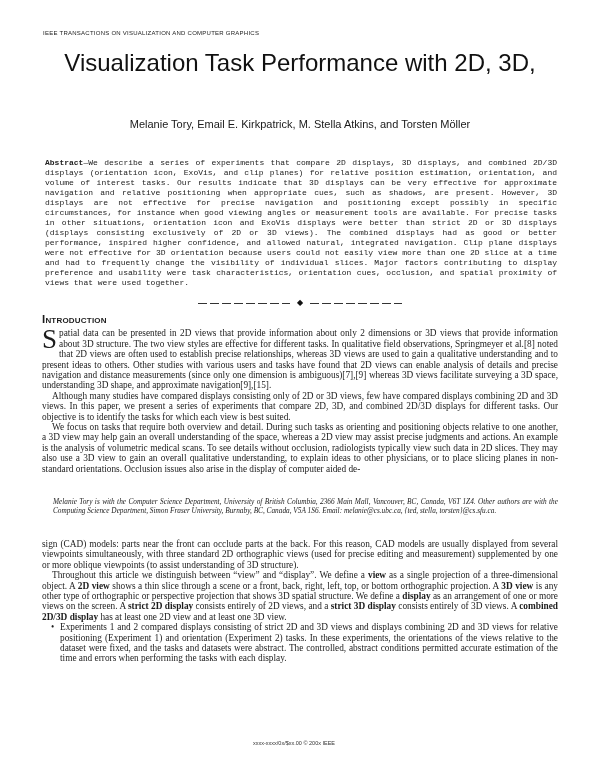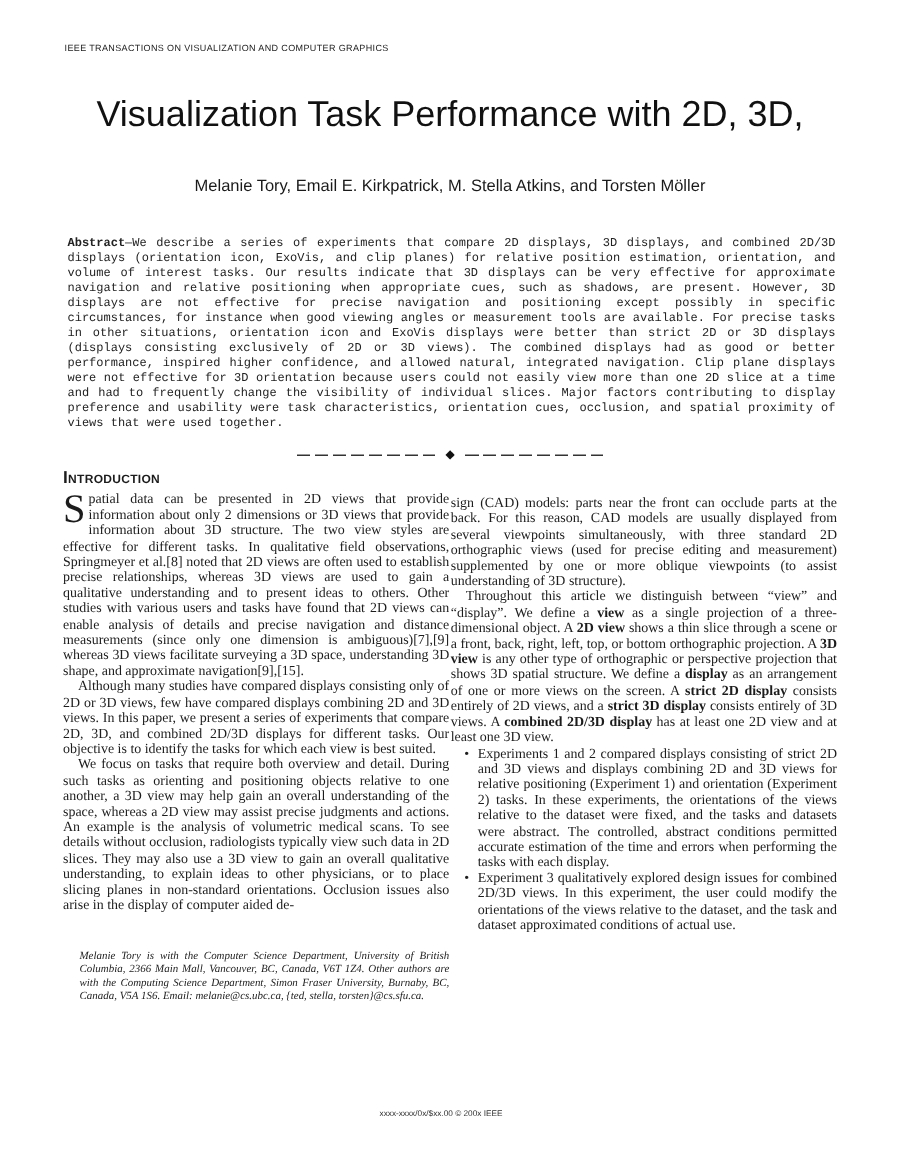--- a/index.html
+++ b/index.html
@@ -10,21 +10,21 @@
   }
   .page { position: absolute; inset: 0; background: #fff; }
 
   .running-head {
     position: absolute; top: 30px; left: 43px;
     font-family: "Liberation Sans", sans-serif;
     font-size: 6px; letter-spacing: 0.25px; color: #222;
   }
 
   .title-block {
-    position: absolute; top: 64px; left: 0; right: 0; text-align: center;
+    position: absolute; top: 50px; left: 0; right: 0; text-align: center;
     font-family: "Liberation Sans", sans-serif;
     font-size: 24px; line-height: 26px; color: #111; font-weight: 400;
   }
   .title-line { white-space: nowrap; }
 
   .authors {
     position: absolute; top: 118px; left: 0; right: 0; text-align: center;
     font-family: "Liberation Sans", sans-serif;
     font-size: 11px; color: #1a1a1a;
   }
@@ -43,21 +43,21 @@
   }
   .divider .dash {
     width: 92px; height: 1px;
     background: repeating-linear-gradient(90deg, #333 0 9px, transparent 9px 12px);
   }
   .divider .diamond { font-size: 8px; line-height: 8px; color: #111; }
 
   .columns {
     position: absolute; top: 314px; left: 42px; right: 42px; bottom: 30px;
     display: flex; gap: 1px;
-    font-size: 9.3px; line-height: 10.4px; text-align: justify;
+    font-size: 9.3px; line-height: 10.4px; text-align: justify; flex-direction: column;
   }
   .col { flex: 1 1 0; min-width: 0; }
   .col-right { padding-top: 17px; }
 
   .section-heading {
     font-family: "Liberation Sans", sans-serif;
     font-variant: small-caps; font-weight: bold;
     font-size: 11.5px; letter-spacing: 0.2px; margin: 0 0 4px 0; text-align: left;
   }
   p { margin: 0; }
@@ -112,21 +112,20 @@
       <p class="indent">Although many studies have compared displays consisting only of 2D or 3D views, few have compared displays combining 2D and 3D views. In this paper, we present a series of experiments that compare 2D, 3D, and combined 2D/3D displays for different tasks. Our objective is to identify the tasks for which each view is best suited.</p>
       <p class="indent">We focus on tasks that require both overview and detail. During such tasks as orienting and positioning objects relative to one another, a 3D view may help gain an overall understanding of the space, whereas a 2D view may assist precise judgments and actions. An example is the analysis of volumetric medical scans. To see details without occlusion, radiologists typically view such data in 2D slices. They may also use a 3D view to gain an overall qualitative understanding, to explain ideas to other physicians, or to place slicing planes in non-standard orientations. Occlusion issues also arise in the display of computer aided de-</p>
       <div class="footnote">Melanie Tory is with the Computer Science Department, University of British Columbia, 2366 Main Mall, Vancouver, BC, Canada, V6T 1Z4. Other authors are with the Computing Science Department, Simon Fraser University, Burnaby, BC, Canada, V5A 1S6. Email: melanie@cs.ubc.ca, {ted, stella, torsten}@cs.sfu.ca.</div>
     </div>
 
     <div class="col col-right">
       <p>sign (CAD) models: parts near the front can occlude parts at the back. For this reason, CAD models are usually displayed from several viewpoints simultaneously, with three standard 2D orthographic views (used for precise editing and measurement) supplemented by one or more oblique viewpoints (to assist understanding of 3D structure).</p>
       <p class="indent"><span>Throughout this article we distinguish between “view” and “display”. We define a </span><span class="b">view</span><span> as a single projection of a three-dimensional object. A </span><span class="b">2D view</span><span> shows a thin slice through a scene or a front, back, right, left, top, or bottom orthographic projection. A </span><span class="b">3D view</span><span> is any other type of orthographic or perspective projection that shows 3D spatial structure. We define a </span><span class="b">display</span><span> as an arrangement of one or more views on the screen. A </span><span class="b">strict 2D display</span><span> consists entirely of 2D views, and a </span><span class="b">strict 3D display</span><span> consists entirely of 3D views. A </span><span class="b">combined 2D/3D display</span><span> has at least one 2D view and at least one 3D view.</span></p>
       <ul class="exp-list">
         <li>Experiments 1 and 2 compared displays consisting of strict 2D and 3D views and displays combining 2D and 3D views for relative positioning (Experiment 1) and orientation (Experiment 2) tasks. In these experiments, the orientations of the views relative to the dataset were fixed, and the tasks and datasets were abstract. The controlled, abstract conditions permitted accurate estimation of the time and errors when performing the tasks with each display.</li>
-        <li>Experiment 3 qualitatively explored design issues for combined 2D/3D views. In this experiment, the user could modify the orientations of the views relative to the dataset, and the task and dataset approximated conditions of actual use.</li>
       </ul>
     </div>
 
   </div>
 
   <div class="footer-note">xxxx-xxxx/0x/$xx.00 © 200x IEEE</div>
 
 </div>
 
 </body></html>

